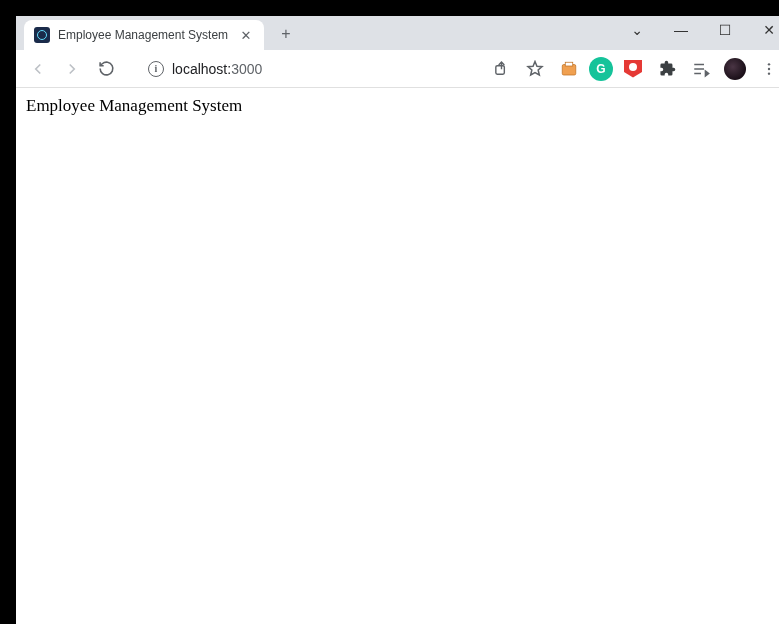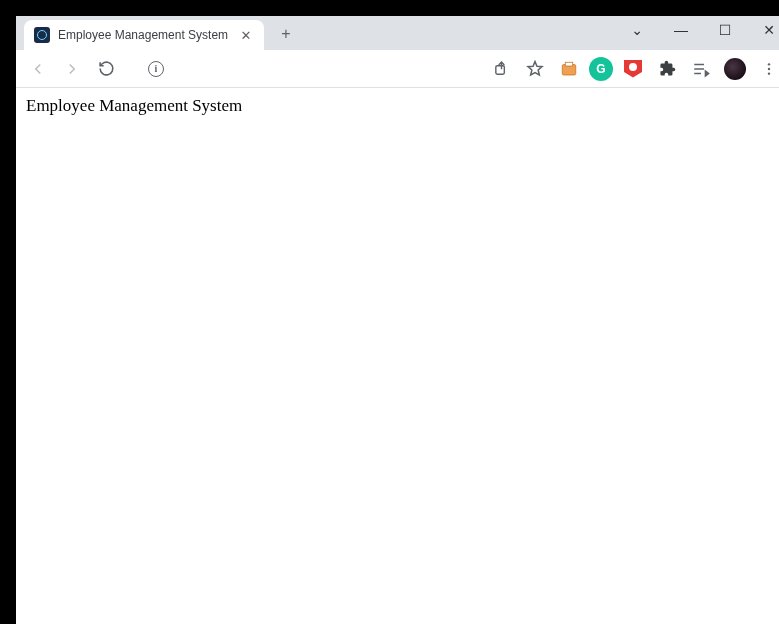--- a/index.html
+++ b/index.html
@@ -232,20 +232,23 @@
     </div>
     <div class="nav-btn">
       <svg width="17" height="17" viewBox="0 0 24 24" fill="none" stroke="#5f6368" stroke-width="2.2">
           <path d="M3 12a9 9 0 1 0 3-6.7L3 8"></path>
           <path d="M3 3v5h5"></path>
         </svg>
     </div>
 
     <div class="addr-bar">
       <div class="info-icon">i</div>
+      <span class="url-text">
+        <span class="url-host">localhost:</span><span class="url-port">3000</span>
+      </span>
     </div>
 
     <div class="toolbar-spacer"></div>
 
     <div class="toolbar-icon">
       <svg width="17" height="17" viewBox="0 0 24 24" fill="none" stroke="#5f6368" stroke-width="2">
           <rect x="4" y="8" width="12" height="12" rx="2"></rect>
           <path d="M12 3v10M8 7l4-4 4 4"></path>
         </svg>
     </div>

